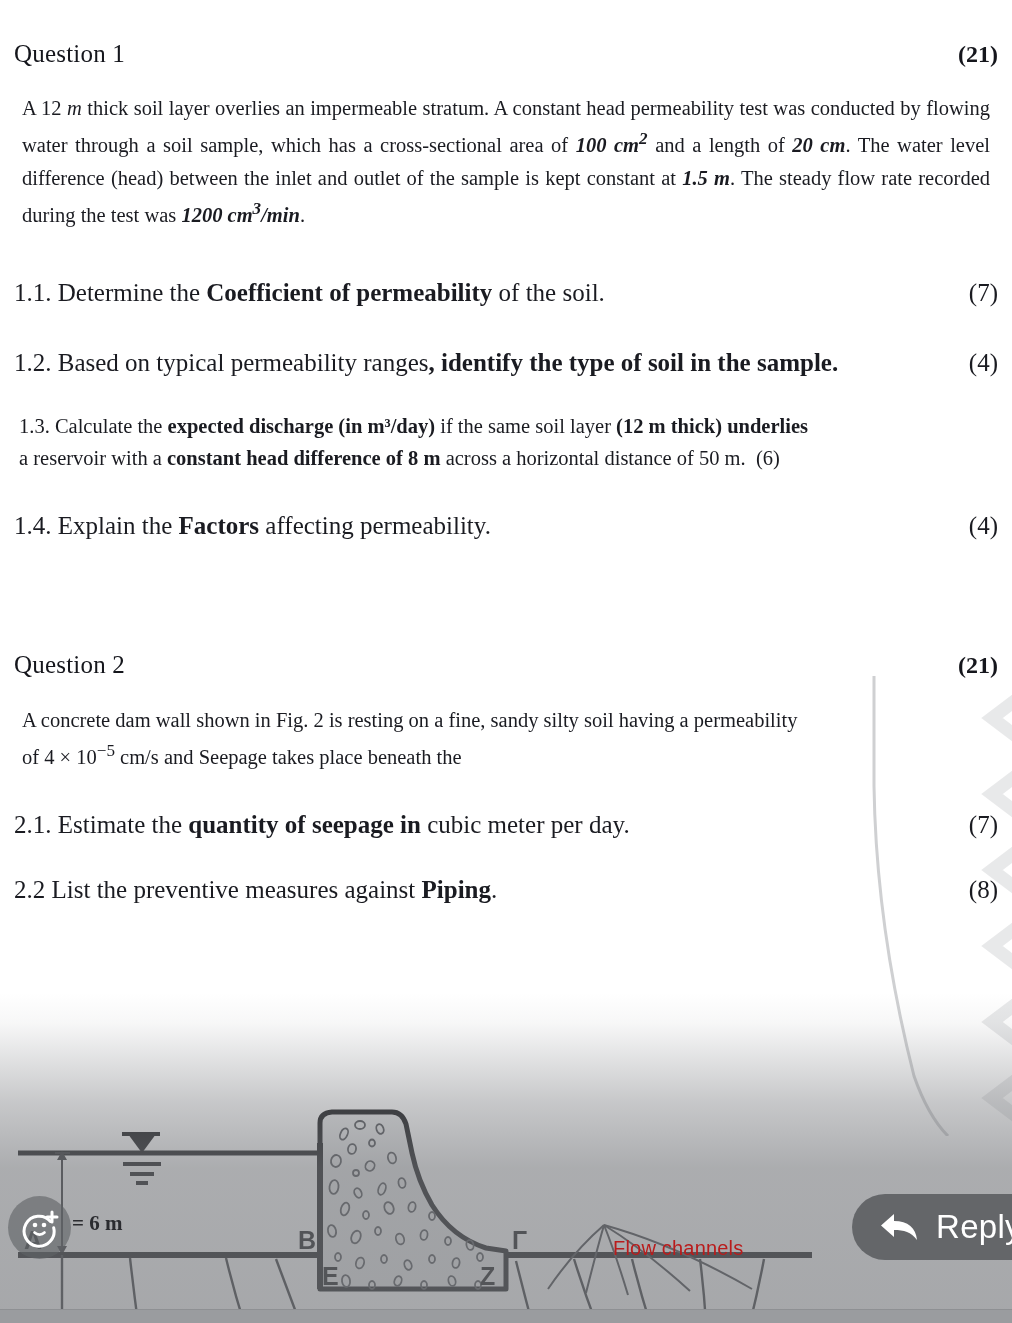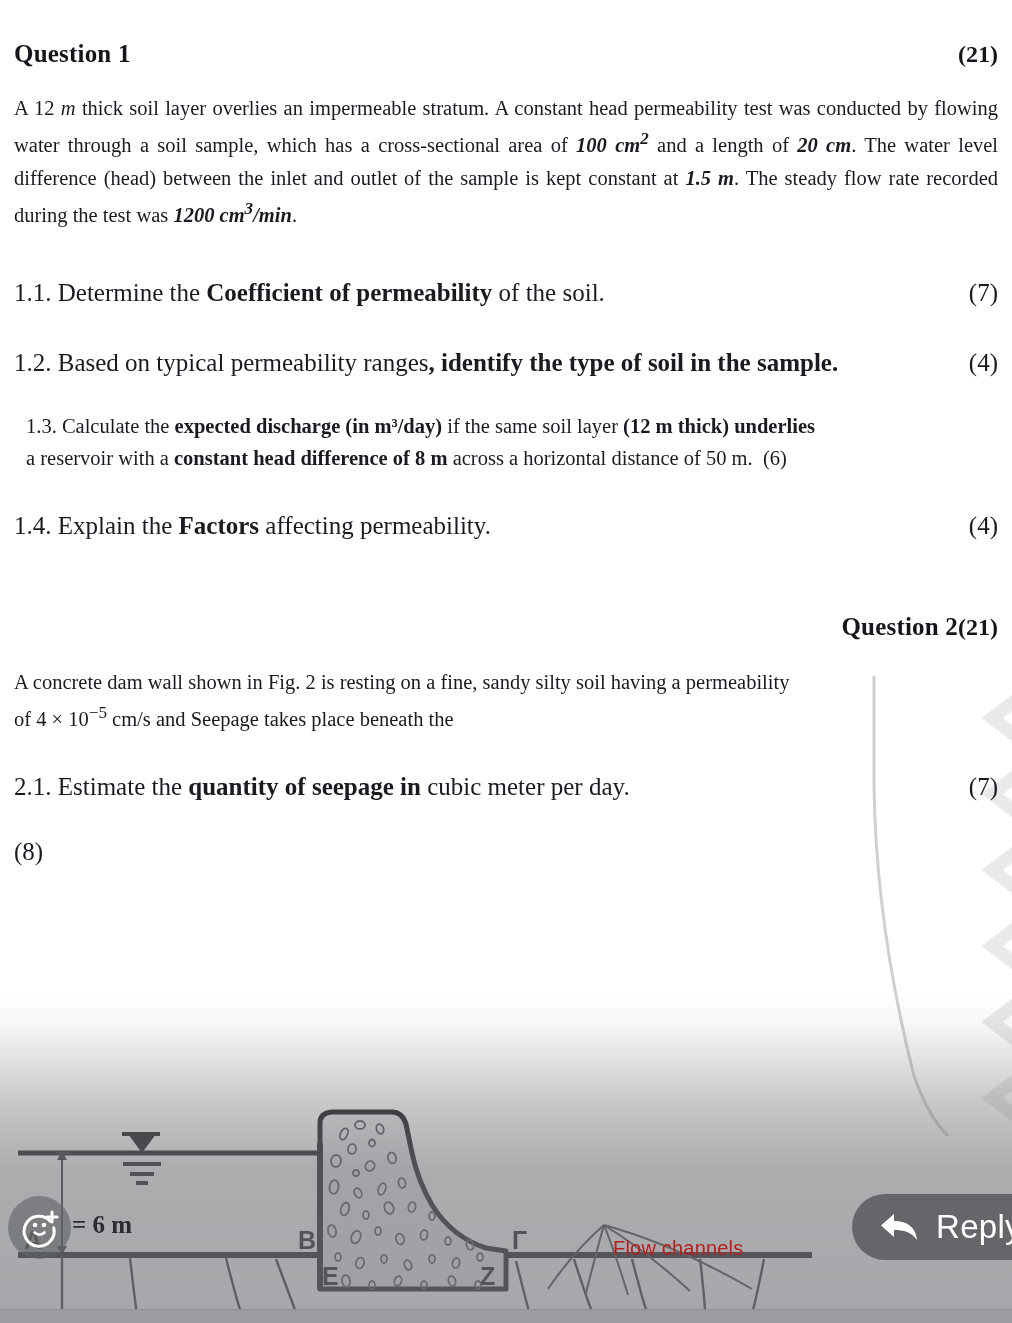--- a/index.html
+++ b/index.html
@@ -32,41 +32,41 @@
 
   
   .doc{
     position:absolute;
     left:0; top:0; right:0;
     padding:0 14px;
     box-sizing:border-box;
   }
   h1.qtitle{
     font-family:"Liberation Serif", serif;
-    font-weight:bold;
+    font-weight:normal;
     font-size:25px;
     margin:0;
     color:#15161c;
     letter-spacing:.2px;
   }
   .row-head{
     display:flex;
     align-items:baseline;
     justify-content:space-between;
   }
   .marks{
     font-weight:bold;
     font-size:24px;
     color:#15161c;
   }
   p.body{
     font-size:20.5px;
     line-height:1.62;
     color:#1a1b21;
-    margin:0;
+    margin:8px;
     text-align:justify;
     text-justify:inter-word;
   }
   .it{font-style:italic;}
   .bd{font-weight:bold;}
   .sub{
     font-size:25px;
     line-height:1.5;
     color:#1a1b21;
     margin:0;
@@ -74,21 +74,21 @@
     justify-content:space-between;
     align-items:baseline;
     gap:10px;
   }
   .sub .txt{flex:0 1 auto;}
   .sub .mk{flex:0 0 auto;font-weight:normal;}
   .sub3{
     font-size:20.5px;
     line-height:1.55;
     color:#1a1b21;
-    margin:12px;
+    margin:5px;
     text-align:justify;
   }
 
   
   .figure-wrap{
     position:absolute;
     left:0; right:0; bottom:0;
     height:330px;
     overflow:hidden;
   }
@@ -184,33 +184,34 @@
       <span class="mk">(4)</span>
     </div>
 
     <div class="sub3" style="margin-top:30px;"><span>1.3. Calculate the </span><span class="bd">expected discharge (in m³/day)</span><span> if the same soil layer </span><span class="bd">(12 m thick) underlies</span><br><span>a reservoir with a </span><span class="bd">constant head difference of 8 m</span><span> across a horizontal distance of 50 m.</span>&nbsp;&nbsp;<span>(6)</span></div>
 
     <div class="sub" style="margin-top:32px;">
       <span class="txt"><span>1.4. Explain the </span><span class="bd">Factors</span><span> affecting permeability.</span></span>
       <span class="mk">(4)</span>
     </div>
 
-    <div class="row-head" style="margin-top:68px;justify-content:flex-end;">
+    <div class="row-head" style="margin-top:106px;">
       <h1 class="qtitle">Question 2</h1>
       <span class="marks">(21)</span>
     </div>
 
     <p class="body" style="margin-top:25px;text-align:left;"><span>A concrete dam wall shown in Fig. 2 is resting on a fine, sandy silty soil having a permeability</span><br><span>of 4 × 10</span><sup>−5</sup><span> cm/s and Seepage takes place beneath the</span></p>
 
     <div class="sub" style="margin-top:32px;">
       <span class="txt"><span>2.1. Estimate the </span><span class="bd">quantity of seepage in</span><span> cubic meter per day.</span></span>
       <span class="mk">(7)</span>
     </div>
 
     <div class="sub" style="margin-top:28px;">
+      <span class="txt"><span>2.2 List the preventive measures against </span><span class="bd">Piping</span><span>.</span></span>
       <span class="mk">(8)</span>
     </div>
 
 
   </div>
 
   <div class="figure-wrap">
 
     <svg class="figure-svg" width="1012" height="330" viewBox="0 0 1012 330">
       <defs>
@@ -319,21 +320,21 @@
           <text x="512" y="256">Γ</text>
         </g>
 
         <text x="70" y="132" font-family="Liberation Serif, serif" font-size="18" font-weight="bold" fill="#141519" transform="translate(0,0)">​</text>
       </g>
     </svg>
 
     <div class="shade"></div>
   </div>
 
-  <div style="position:absolute;left:72px;top:1211px;font-family:'Liberation Serif',serif;font-size:25px;font-weight:bold;color:#2b2c30;">= 6 m</div>
+  <div style="position:absolute;left:72px;top:1211px;font-family:'Liberation Serif',serif;font-size:21px;font-weight:bold;color:#2b2c30;">= 6 m</div>
 
   <div class="flow-label">Flow channels</div>
 
   <div class="react-btn">
     <svg width="40" height="40" viewBox="0 0 40 40">
       <path d="M30.5 13.5a15 15 0 1 0 3.2 6.3" fill="none" stroke="#ffffff" stroke-width="3" stroke-linecap="round"></path>
       <circle cx="15" cy="17" r="2.3" fill="#ffffff"></circle>
       <circle cx="24" cy="17" r="2.3" fill="#ffffff"></circle>
       <path d="M14.5 24.5a7 7 0 0 0 10 0" fill="none" stroke="#ffffff" stroke-width="2.6" stroke-linecap="round"></path>
       <line x1="32" y1="4" x2="32" y2="14" stroke="#ffffff" stroke-width="3" stroke-linecap="round"></line>

